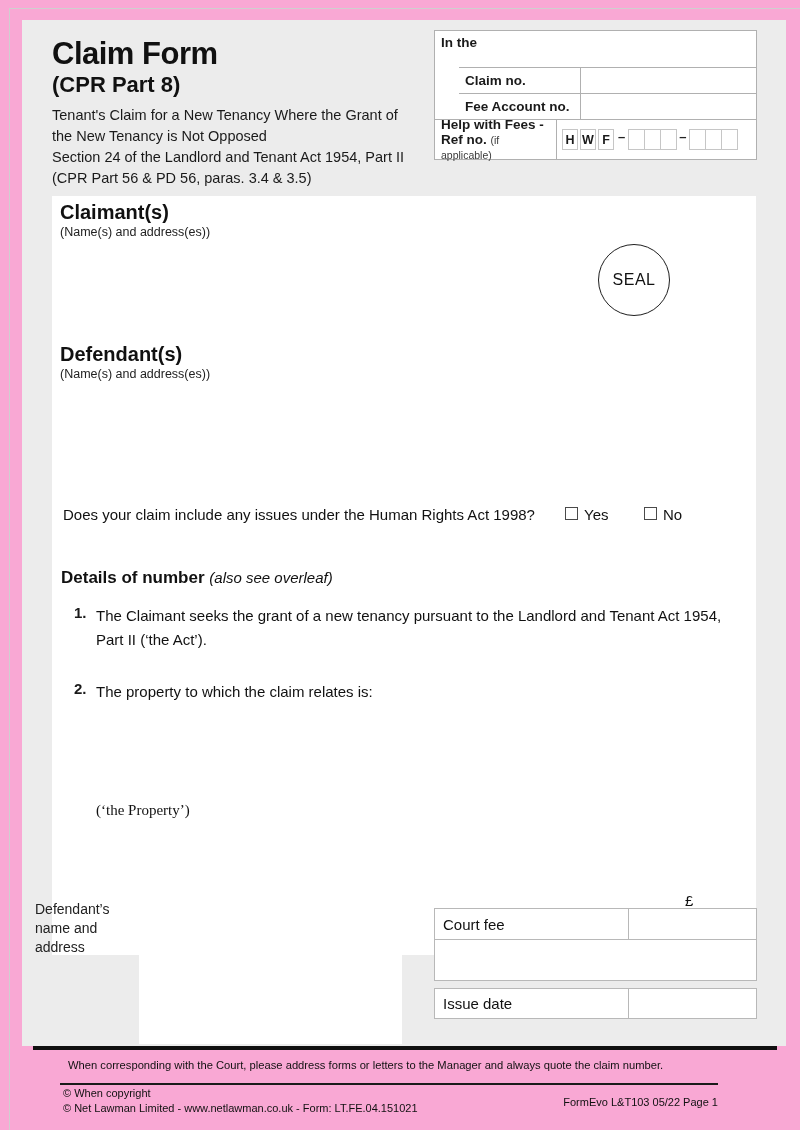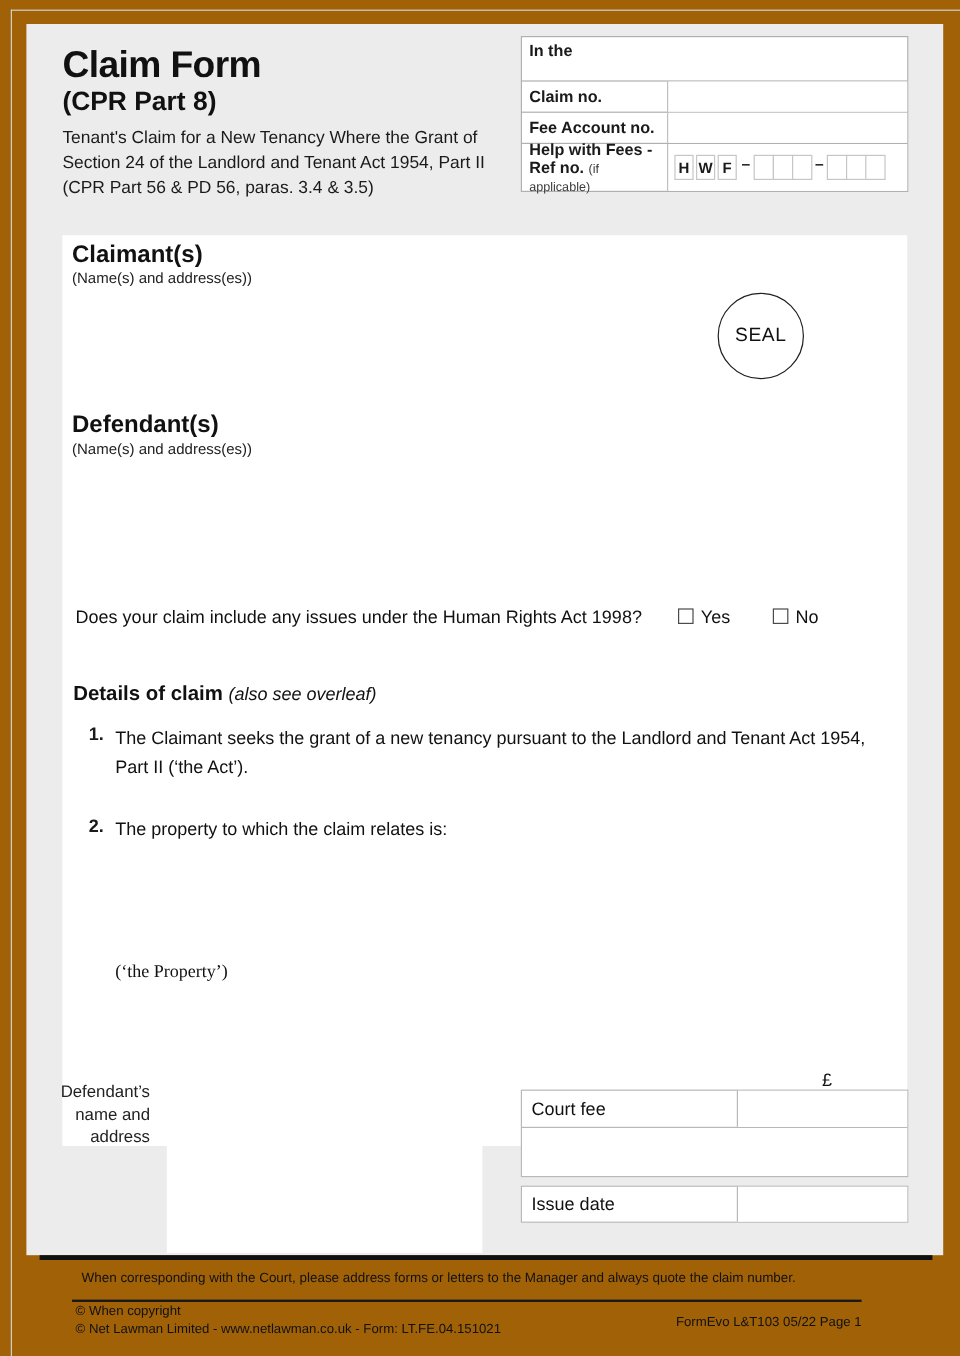--- a/index.html
+++ b/index.html
@@ -1,18 +1,18 @@
 <!DOCTYPE html>
 <html><head>
 <meta charset="utf-8">
 <style>
   * { margin:0; padding:0; box-sizing:border-box; }
   html,body { background:#fff; }
   .page {
-    position:relative; width:800px; height:1130px; background:#a16207;
+    position:relative; width:800px; height:1130px; background:#f9a8d4;
     font-family:"Liberation Sans", sans-serif; color:#1a1a1a; overflow:hidden;padding-left:48px;
   }
   .abs { position:absolute; }
   
   .edge-top { left:9px; top:8px; width:791px; height:1px; background:#cfcfcf; }
   .edge-left { left:9px; top:8px; width:1px; height:1122px; background:#cfcfcf; }
   
   .panel { left:22px; top:20px; width:764px; height:1026px; background:#ececec; }
 
   
@@ -21,21 +21,21 @@
   .form-subtitle { font-size:22px; font-weight:bold; color:#111; }
   .form-desc { margin-top:7px; font-size:14.5px; line-height:21px; color:#1a1a1a; }
 
   
   .hdr-table { left:434px; top:30px; width:323px; background:#fff; border:1px solid #b0b0b0; }
   .hdr-row { display:flex; border-top:1px solid #b0b0b0; }
   .hdr-row:first-child { border-top:none; }
   .hdr-cell-label { width:122px; border-right:1px solid #b0b0b0; padding:4px 6px; font-size:13.5px; font-weight:bold; display:flex; flex-direction:column; justify-content:center; }
   .hdr-cell-value { flex:1; background:#fff; }
   .row-inthe { height:36px; padding:4px 6px; font-size:13.5px; font-weight:bold; }
-  .row-claim, .row-fee { height:26px; }
+  .row-claim, .row-fee { height:26px;margin-left:24px; }
   .row-hwf { height:40px; }
   .hwf-note { font-weight:normal; font-size:10.5px; color:#3a3a3a; }
   .hwf-wrap { display:flex; align-items:center; padding-left:5px; height:100%; }
   .hwf-letterbox { width:16px; height:21px; border:1px solid #c6c6c6; font-size:12.5px; font-weight:bold; display:flex; align-items:center; justify-content:center; margin-right:2px; background:#fff; }
   .hwf-dash { font-weight:bold; font-size:13px; margin:0 3px 6px 2px; color:#222; }
   .hwf-group { display:flex; }
   .hwf-box { width:17px; height:21px; border:1px solid #c6c6c6; background:#fff; margin-left:-1px; }
   .hwf-box:first-child { margin-left:0; }
 
   
@@ -46,27 +46,27 @@
   .seal-text { font-size:16px; letter-spacing:0.5px; color:#111; }
   .question { font-size:15px; color:#111; }
   .checkbox { width:13px; height:13px; border:1px solid #4a4a4a; background:#fff; display:inline-block; }
   .cb-label { font-size:15px; color:#111; }
   .details-heading { font-size:17px; font-weight:bold; color:#111; }
   .details-note { font-size:15px; font-weight:normal; font-style:italic; }
   .item-num { font-size:15px; font-weight:bold; }
   .item-text { font-size:15px; line-height:24px; color:#111; }
 
   
-  .def-addr-label { font-size:14px; line-height:19px; color:#222; width:90px;text-align:right; }
+  .def-addr-label { font-size:14px; line-height:19px; color:#222; width:90px; }
   .def-addr-box { left:139px; top:894px; width:263px; height:150px; background:#fff; }
   .pound { font-size:15px; color:#111; }
   .fees-table { left:434px; top:908px; width:323px; background:#fff; border:1px solid #b8b8b8; }
   .fees-row { display:flex; border-top:1px solid #b8b8b8; }
   .fees-row:first-child { border-top:none; }
-  .fees-label { width:180px; border-right:1px solid #b8b8b8; display:flex; align-items:center; padding-left:8px; font-size:15px; color:#111; }
+  .fees-label { width:194px; border-right:1px solid #b8b8b8; display:flex; align-items:center; padding-left:8px; font-size:15px; color:#111; }
   .fees-value { flex:1; background:#fff; }
   .row-courtfee { height:30px; }
   .row-legal { height:41px; }
   .issue-table { left:434px; top:988px; width:323px; background:#fff; border:1px solid #b8b8b8; }
   .row-issue { height:29px; }
 
   
   .thick-line { left:33px; top:1046px; width:744px; height:4px; background:#101010; }
   .footer-note { left:68px; top:1059px; font-size:11.2px; color:#111; }
   .thin-line { left:60px; top:1083px; width:658px; height:2px; background:#1a1a1a; }
@@ -81,20 +81,21 @@
 
   <div class="abs edge-top"></div>
   <div class="abs edge-left"></div>
   <div class="abs panel"></div>
 
   <div class="abs title-block">
     <div class="form-title">Claim Form</div>
     <div class="form-subtitle">(CPR Part 8)</div>
     <div class="form-desc">
       <div>Tenant's Claim for a New Tenancy Where the Grant of</div>
+      <div>the New Tenancy is Not Opposed</div>
       <div>Section 24 of the Landlord and Tenant Act 1954, Part II</div>
       <div>(CPR Part 56 &amp; PD 56, paras. 3.4 &amp; 3.5)</div>
     </div>
   </div>
 
   <div class="abs hdr-table">
     <div class="hdr-row row-inthe">
       <span>In the</span>
     </div>
     <div class="hdr-row row-claim">
@@ -145,21 +146,21 @@
     <div class="abs sec-hint" style="left:8px; top:171px;">(Name(s) and address(es))</div>
     <div class="abs" style="left:8px; top:190px; width:690px; height:110px;"></div>
 
     <div class="abs question" style="left:11px; top:310px;">Does your claim include any issues under the Human Rights Act 1998?</div>
     <div class="abs checkbox" style="left:513px; top:311px;"></div>
     <div class="abs cb-label" style="left:532px; top:310px;">Yes</div>
     <div class="abs checkbox" style="left:592px; top:311px;"></div>
     <div class="abs cb-label" style="left:611px; top:310px;">No</div>
 
     <div class="abs details-heading" style="left:9px; top:372px;">
-      <span>Details of claim</span>
+      <span>Details of number</span>
       <span class="details-note"> <i>(also see overleaf)</i></span>
     </div>
 
     <div class="abs item-num" style="left:22px; top:408px;">1.</div>
     <div class="abs item-text" style="left:44px; top:408px; width:645px;">The Claimant seeks the grant of a new tenancy pursuant to the Landlord and Tenant Act 1954, Part II (‘the Act’).</div>
 
     <div class="abs item-num" style="left:22px; top:484px;">2.</div>
     <div class="abs item-text" style="left:44px; top:484px; width:645px;">The property to which the claim relates is:</div>
 
     <div class="abs" style="left:44px; top:512px; width:620px; height:86px;"></div>

